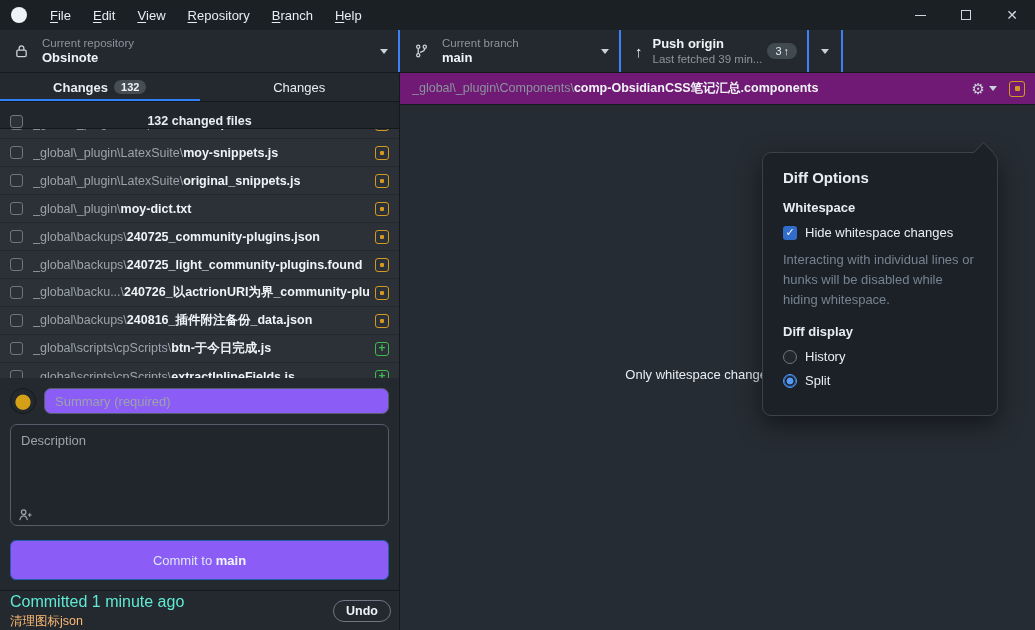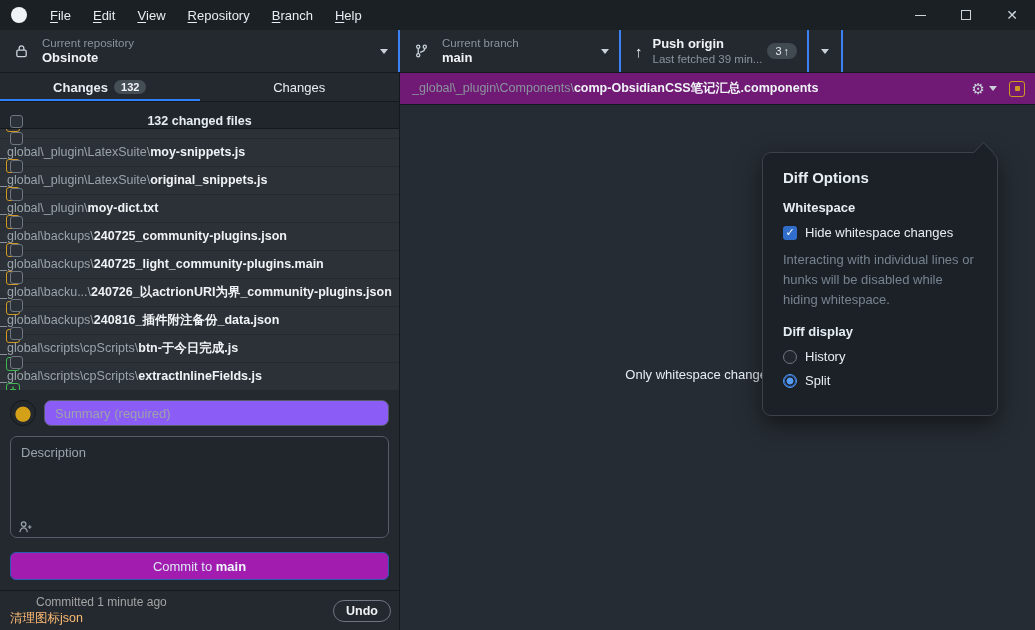--- a/index.html
+++ b/index.html
@@ -44,46 +44,46 @@
 
   .files-header { height:27px; background:#20262c; border-bottom:1px solid #15191d; display:flex; align-items:flex-end; font-size:12.5px; font-weight:bold; }
   .files-header .label { flex:1; text-align:center; margin-right:33px; }
 
   .checkbox { width:13px; height:13px; border:1px solid #6e7681; border-radius:3px; background:#2b3137; margin:0 10px; flex:none; }
 
   .file-list { flex:1; overflow:hidden; background:#24292f; }
   .file-row { height:28px; display:flex; align-items:center; background:#2b3137; border-bottom:1px solid #24292f; font-size:12.5px; }
   .file-row.clipped { height:10px; overflow:hidden; align-items:flex-end; }
   .file-row.clipped .rowpad { margin-bottom:6px; }
-  .rowpad { display:flex; width:100%;flex-direction:column; }
+  .rowpad { display:flex; align-items:center; width:100%; }
   .file-path { flex:1; white-space:nowrap; overflow:hidden; }
   .file-path .dir { color:#9ba3ab; }
   .file-path .fname { color:#f0f3f6; font-weight:bold; }
   .status-icon { width:14px; height:14px; border-radius:3px; margin:0 10px 0 6px; flex:none; display:flex; align-items:center; justify-content:center; }
   .status-icon.modified { border:1.5px solid #d29922; }
   .status-icon.modified::after { content:""; width:4px; height:4px; border-radius:1px; background:#d29922; }
   .status-icon.added { border:1.5px solid #3fb950; }
   .status-icon.added::after { content:"+"; color:#3fb950; font-size:12px; font-weight:bold; line-height:1; margin-top:-1px; }
 
   
   .commit-form { padding:10px; background:#24292f; }
   .summary-row { display:flex; align-items:center; gap:8px; }
   .avatar { width:26px; height:26px; border-radius:50%; background:radial-gradient(circle at 50% 55%, #d4a017 0 40%, #23282d 45%); flex:none; border:1px solid #15191d; }
   .summary-input { flex:1; height:26px; background:#8b5cf6; border:1px solid #545d68; border-radius:7px; color:#e6edf3; font-size:13px; padding:0 10px; font-family:inherit; }
   .summary-input::placeholder, .desc-input::placeholder { color:#9ba3ab; }
   .desc-wrap { margin-top:10px; position:relative; }
   .desc-input { width:100%; height:102px; background:#20262c; border:1px solid #545d68; border-radius:7px; color:#e6edf3; font-size:13px; padding:8px 10px; resize:none; font-family:inherit; }
   .coauthor-btn { position:absolute; left:8px; bottom:8px; color:#9ba3ab; }
-  .commit-btn { margin-top:10px; width:100%; height:28px; background:#a21caf; border:1px solid #275eb0; border-radius:6px; color:#dde8f6; font-size:13px; font-family:inherit; }
+  .commit-btn { margin-top:10px; width:100%; height:40px; background:#8b5cf6; border:1px solid #275eb0; border-radius:6px; color:#dde8f6; font-size:13px; font-family:inherit; }
   .commit-btn b { color:#f0f6fd; }
 
   
   .undo-bar { height:40px; border-top:1px solid #15191d; background:#24292f; display:flex; align-items:center; padding:0 8px 0 10px; }
   .undo-texts { flex:1; line-height:1.3; }
-  .undo-status { font-size:12px; color:#a3a3a3;margin-left:26px; }
+  .undo-status { font-size:16px; color:#5eead4; }
   .undo-msg { font-size:12.5px; color:#fdba74; }
   .undo-btn { border:1px solid #6e7681; background:transparent; color:#f0f3f6; font-weight:bold; font-size:12.5px; border-radius:12px; padding:3px 12px; font-family:inherit; }
 
   
   .diff-panel { flex:1; background:#262c33; position:relative; display:flex; flex-direction:column; }
   .diff-header { height:32px; border-bottom:1px solid #15191d; display:flex; align-items:center; padding:0 10px 0 12px; font-size:12.5px; background:#701a75; }
   .diff-path { flex:1; white-space:nowrap; overflow:hidden; }
   .diff-path .dir { color:#8b949e; }
   .diff-path .fname { color:#f0f3f6; font-weight:bold; }
   .gear-wrap { display:flex; align-items:center; gap:4px; margin-right:12px; color:#c9d1d9; }
@@ -243,21 +243,21 @@
           <div class="rowpad">
             <span class="checkbox"></span>
             <span class="file-path"><span class="dir">_global\backups\</span><span class="fname">240725_community-plugins.json</span></span>
             <span class="status-icon modified"></span>
           </div>
         </div>
 
         <div class="file-row">
           <div class="rowpad">
             <span class="checkbox"></span>
-            <span class="file-path"><span class="dir">_global\backups\</span><span class="fname">240725_light_community-plugins.main</span></span>
+            <span class="file-path"><span class="dir">_global\backups\</span><span class="fname">240725_light_community-plugins.found</span></span>
             <span class="status-icon modified"></span>
           </div>
         </div>
 
         <div class="file-row">
           <div class="rowpad">
             <span class="checkbox"></span>
             <span class="file-path"><span class="dir">_global\backu...\</span><span class="fname">240726_以actrionURI为界_community-plugins.json</span></span>
             <span class="status-icon modified"></span>
           </div>

